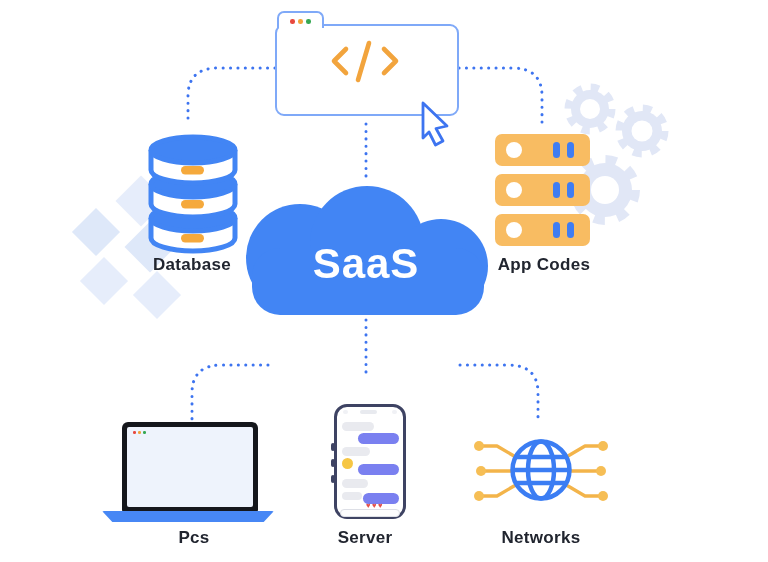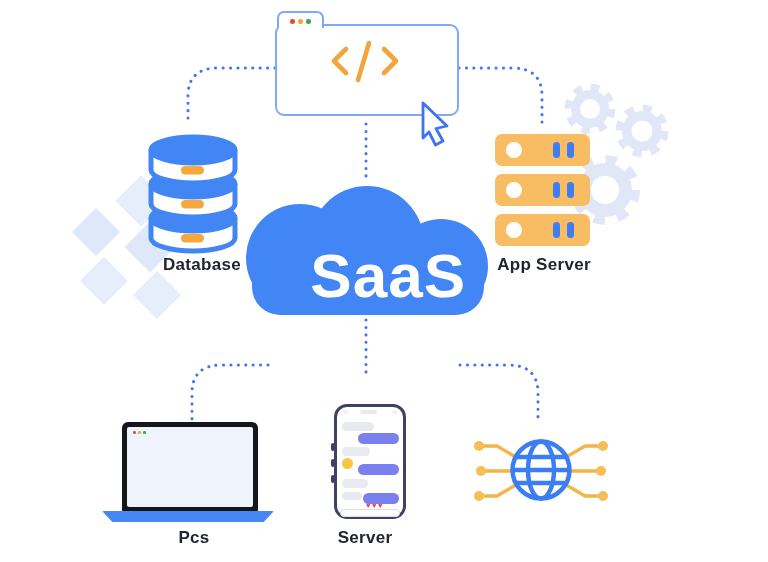--- a/index.html
+++ b/index.html
@@ -9,22 +9,22 @@
   }
   svg{display:block;}
   .layer{position:absolute;left:0;top:0;}
   
   .node-label{
     position:absolute;text-align:center;color:#21252f;
     font-size:17px;font-weight:600;letter-spacing:.3px;
   }
   .codes-label{font-size:15px;top:89px;left:316px;width:100px;}
   .saas-label{
-    position:absolute;top:240px;left:266px;width:200px;text-align:right;
-    color:#ffffff;font-size:62px;font-weight:800;letter-spacing:1px;
+    position:absolute;top:240px;left:266px;width:200px;text-align:center;
+    color:#ffffff;font-size:42px;font-weight:800;letter-spacing:1px;
   }
   
   .window{
     position:absolute;left:275px;top:24px;width:184px;height:92px;
     background:#fff;border:2px solid #7fa9f8;border-radius:9px;z-index:2;box-sizing:border-box;
   }
   .window-tab{
     position:absolute;left:277px;top:11px;width:47px;height:17px;
     background:#fff;border:2px solid #7fa9f8;border-bottom:none;
     border-radius:7px 7px 0 0;z-index:3;box-sizing:border-box;
@@ -220,18 +220,19 @@
     <div class="el bub-gray" style="left:5px;top:40px;width:28px;height:9px"></div>
     <div class="el emoji"></div>
     <div class="el bub-purple" style="left:21px;top:57px;width:41px;height:11px"></div>
     <div class="el bub-gray" style="left:5px;top:72px;width:26px;height:9px"></div>
     <div class="el bub-gray" style="left:5px;top:85px;width:20px;height:8px"></div>
     <div class="el bub-purple" style="left:26px;top:86px;width:36px;height:11px"></div>
     <div class="el hearts">♥♥♥</div>
     <div class="el phone-input"></div>
   </div>
 
-  <div class="node-label" style="top:255px;left:132px;width:140px">Database</div>
-  <div class="node-label" style="top:255px;left:474px;width:140px">App Server</div>
+  <div class="node-label" style="top:255px;left:122px;width:140px">Database</div>
+  <div class="node-label" style="top:255px;left:474px;width:140px">App Codes</div>
   <div class="node-label" style="top:528px;left:124px;width:140px">Pcs</div>
   <div class="node-label" style="top:528px;left:295px;width:140px">Server</div>
+  <div class="node-label" style="top:528px;left:471px;width:140px">Networks</div>
 
 </div>
 
 </body></html>

